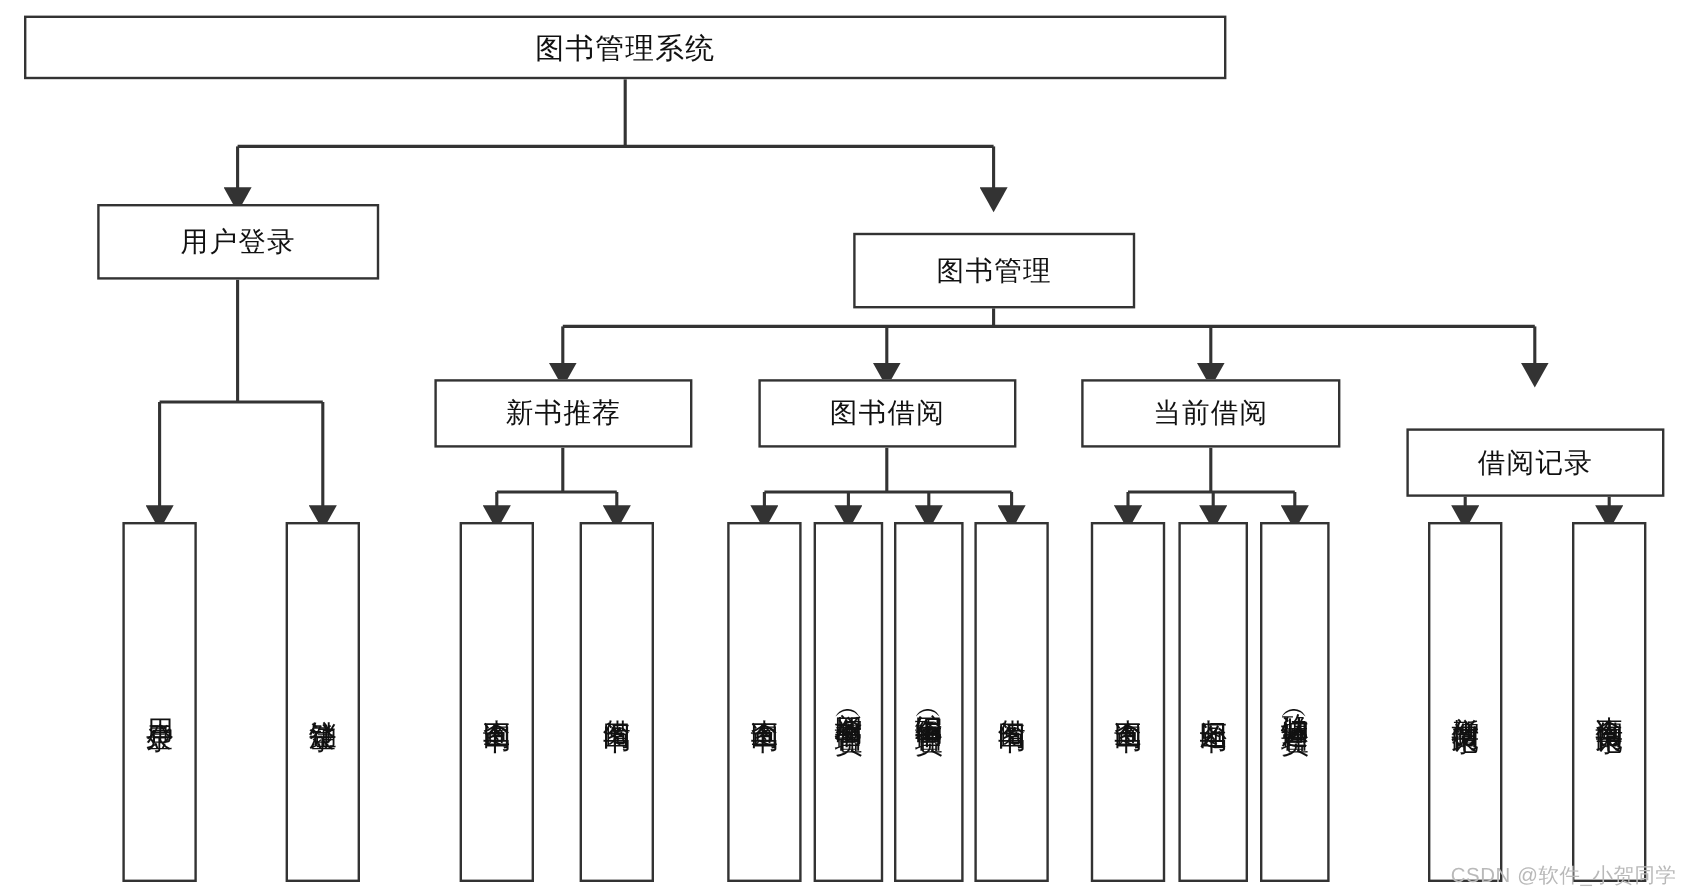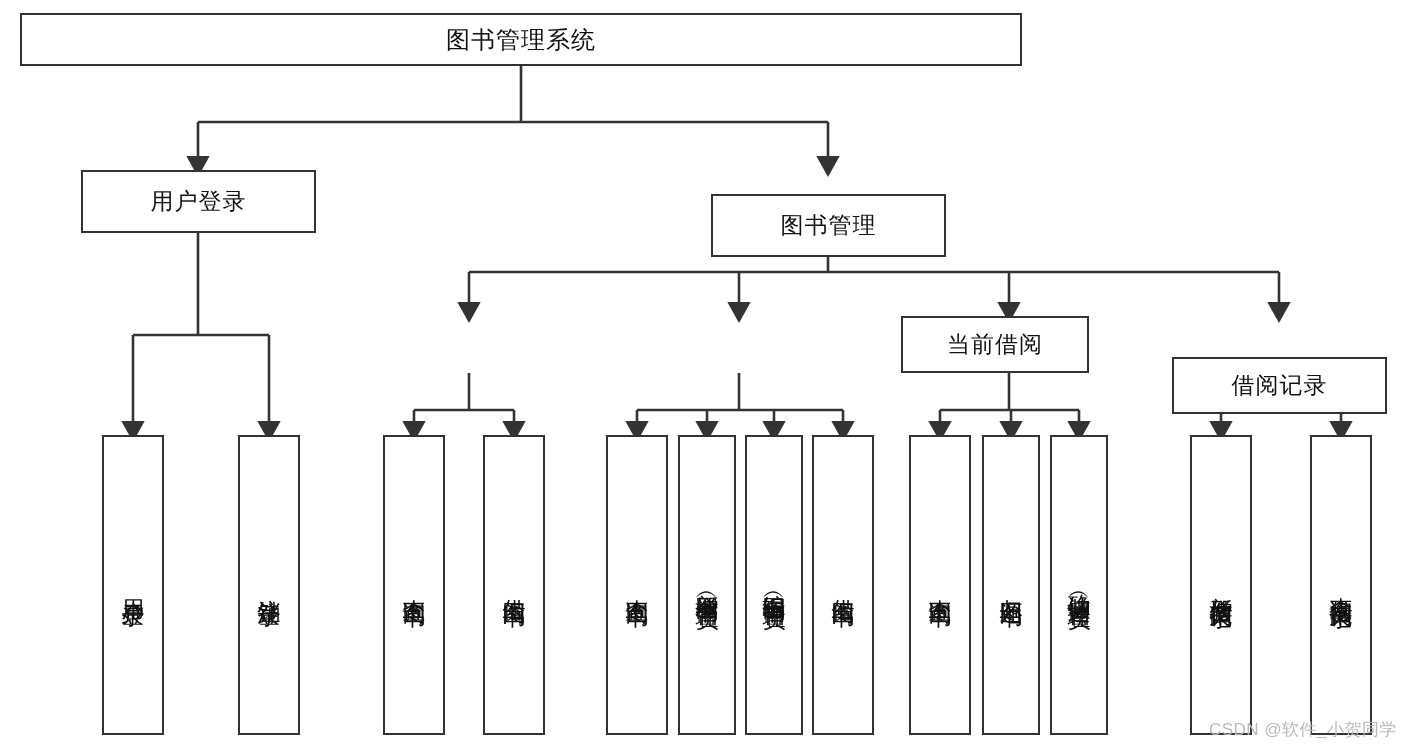--- a/index.html
+++ b/index.html
@@ -77,21 +77,27 @@
     <span>图书管理系统</span>
   </div>
 
   <div class="node h" style="left:81px;top:170px;width:235px;height:63px;">
     <span>用户登录</span>
   </div>
   <div class="node h" style="left:711px;top:170px;width:235px;height:63px;margin-top:24px;">
     <span>图书管理</span>
   </div>
 
-  <div class="node h" style="left:901px;top:316px;width:188px;height:57px;">
+  <div class="node h" style="left:362px;top:316px;width:215px;height:57px;">
+    <span>新书推荐</span>
+  </div>
+  <div class="node h" style="left:632px;top:316px;width:215px;height:57px;">
+    <span>图书借阅</span>
+  </div>
+  <div class="node h" style="left:901px;top:316px;width:216px;height:57px;">
     <span>当前借阅</span>
   </div>
   <div class="node h" style="left:1172px;top:316px;width:215px;height:57px;margin-top:41px;">
     <span>借阅记录</span>
   </div>
 
   <div class="node v" style="left:102px;top:435px;width:62px;height:300px;">
     <span class="vtxt">用户登录</span>
   </div>
   <div class="node v" style="left:238px;top:435px;width:62px;height:300px;">

